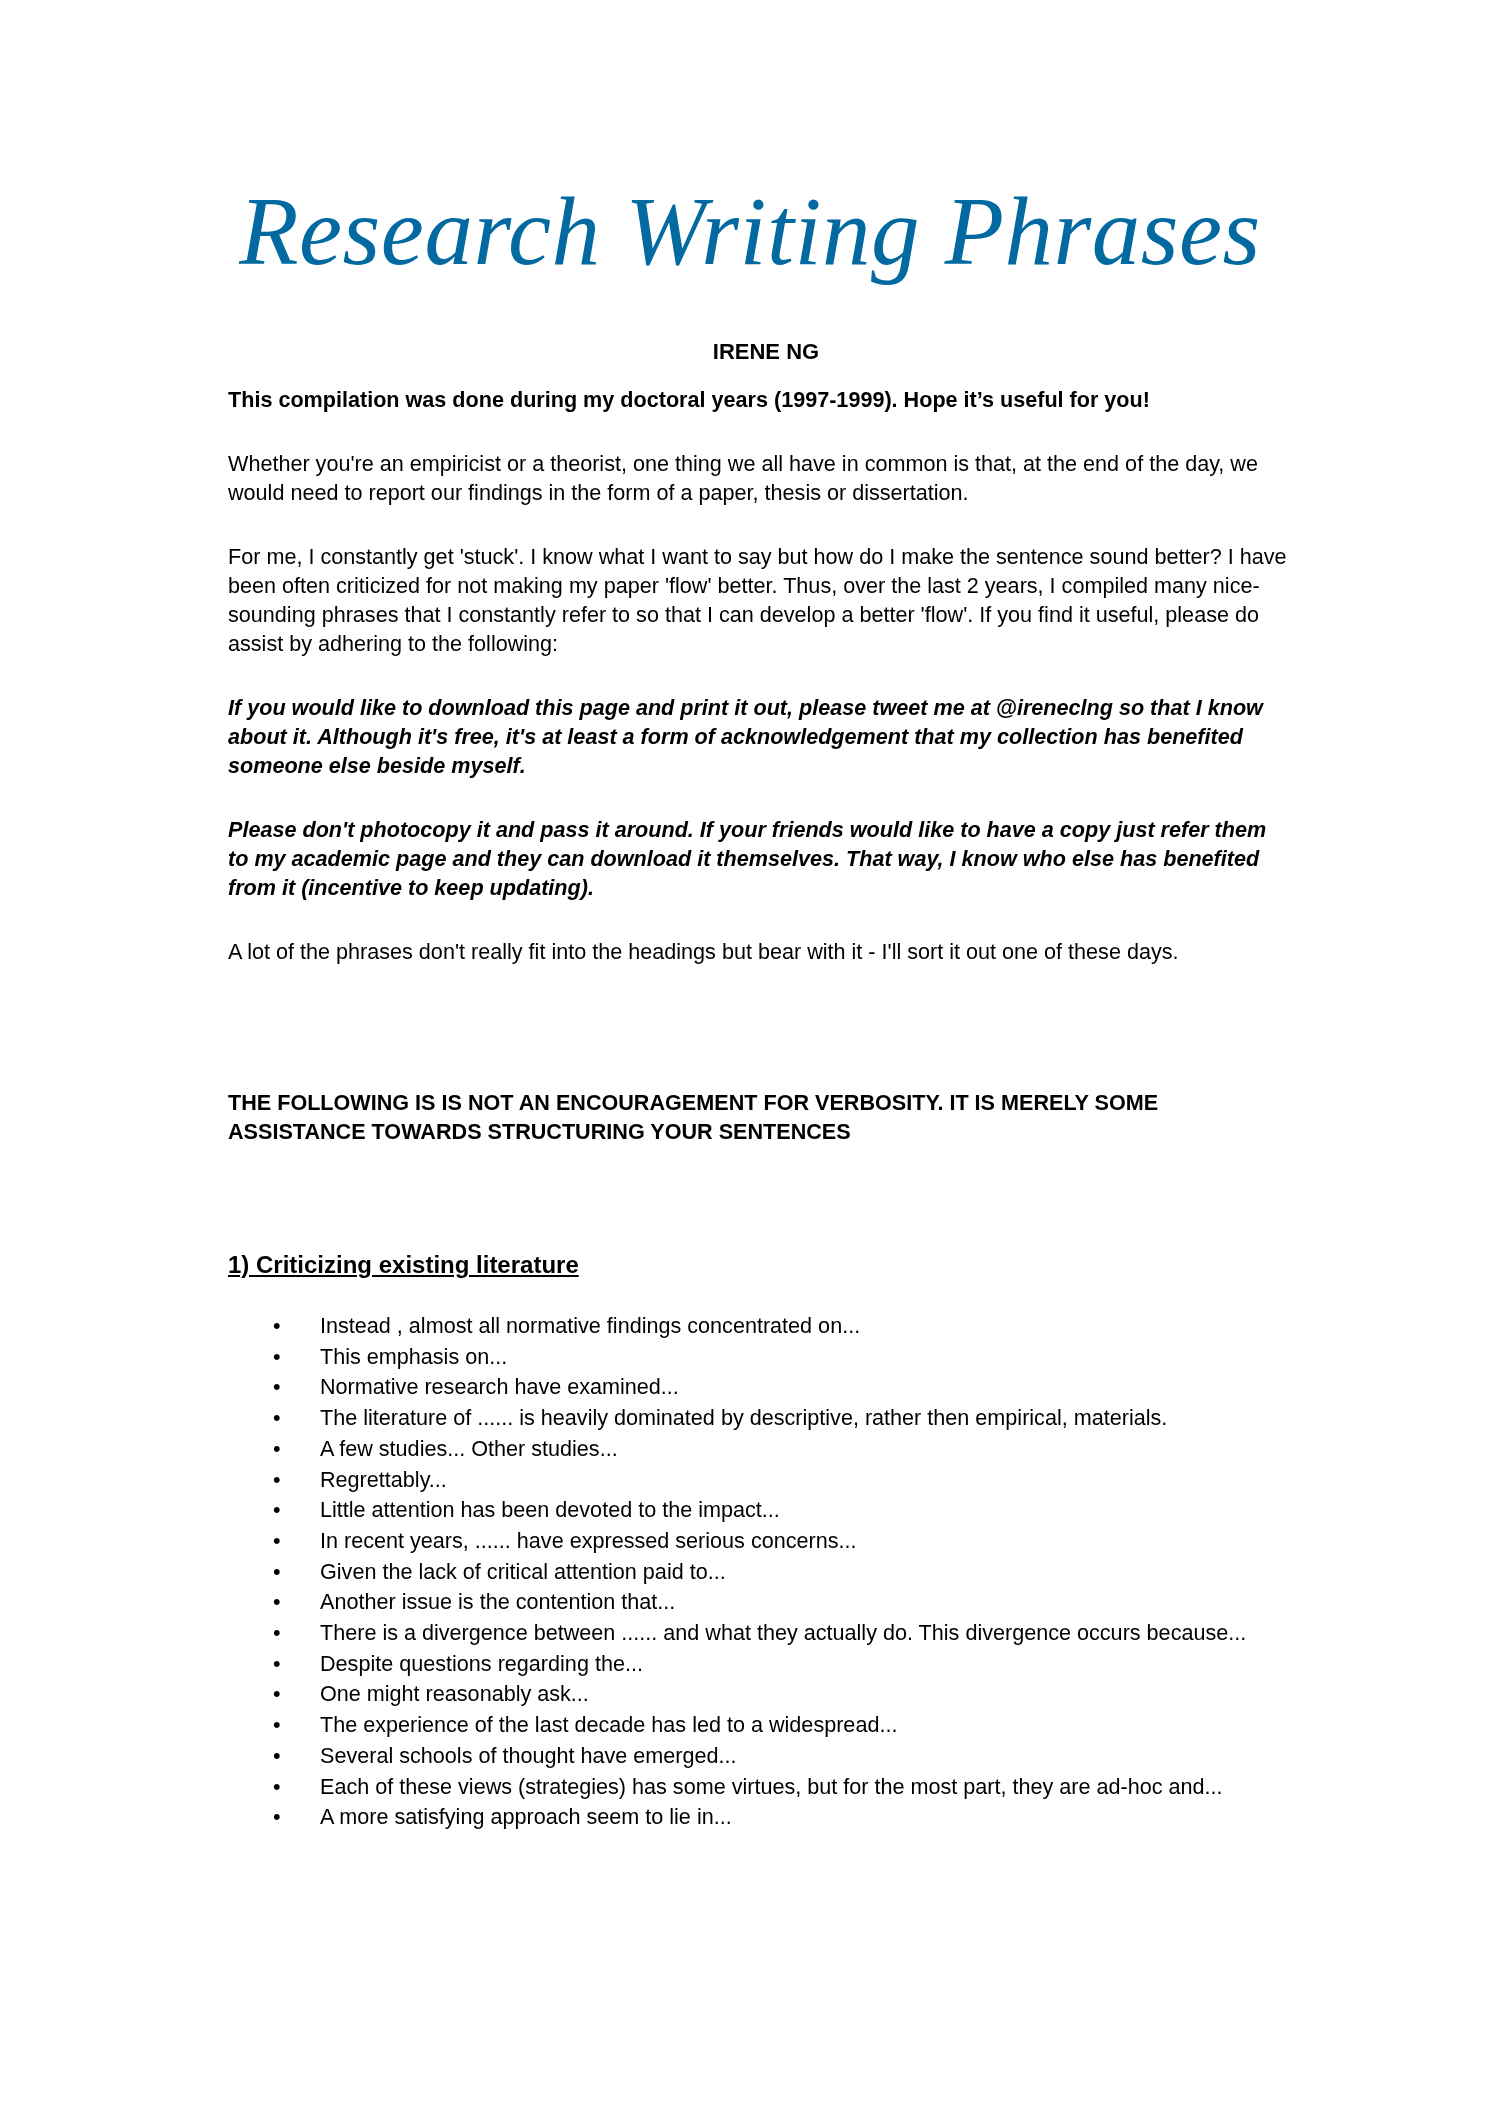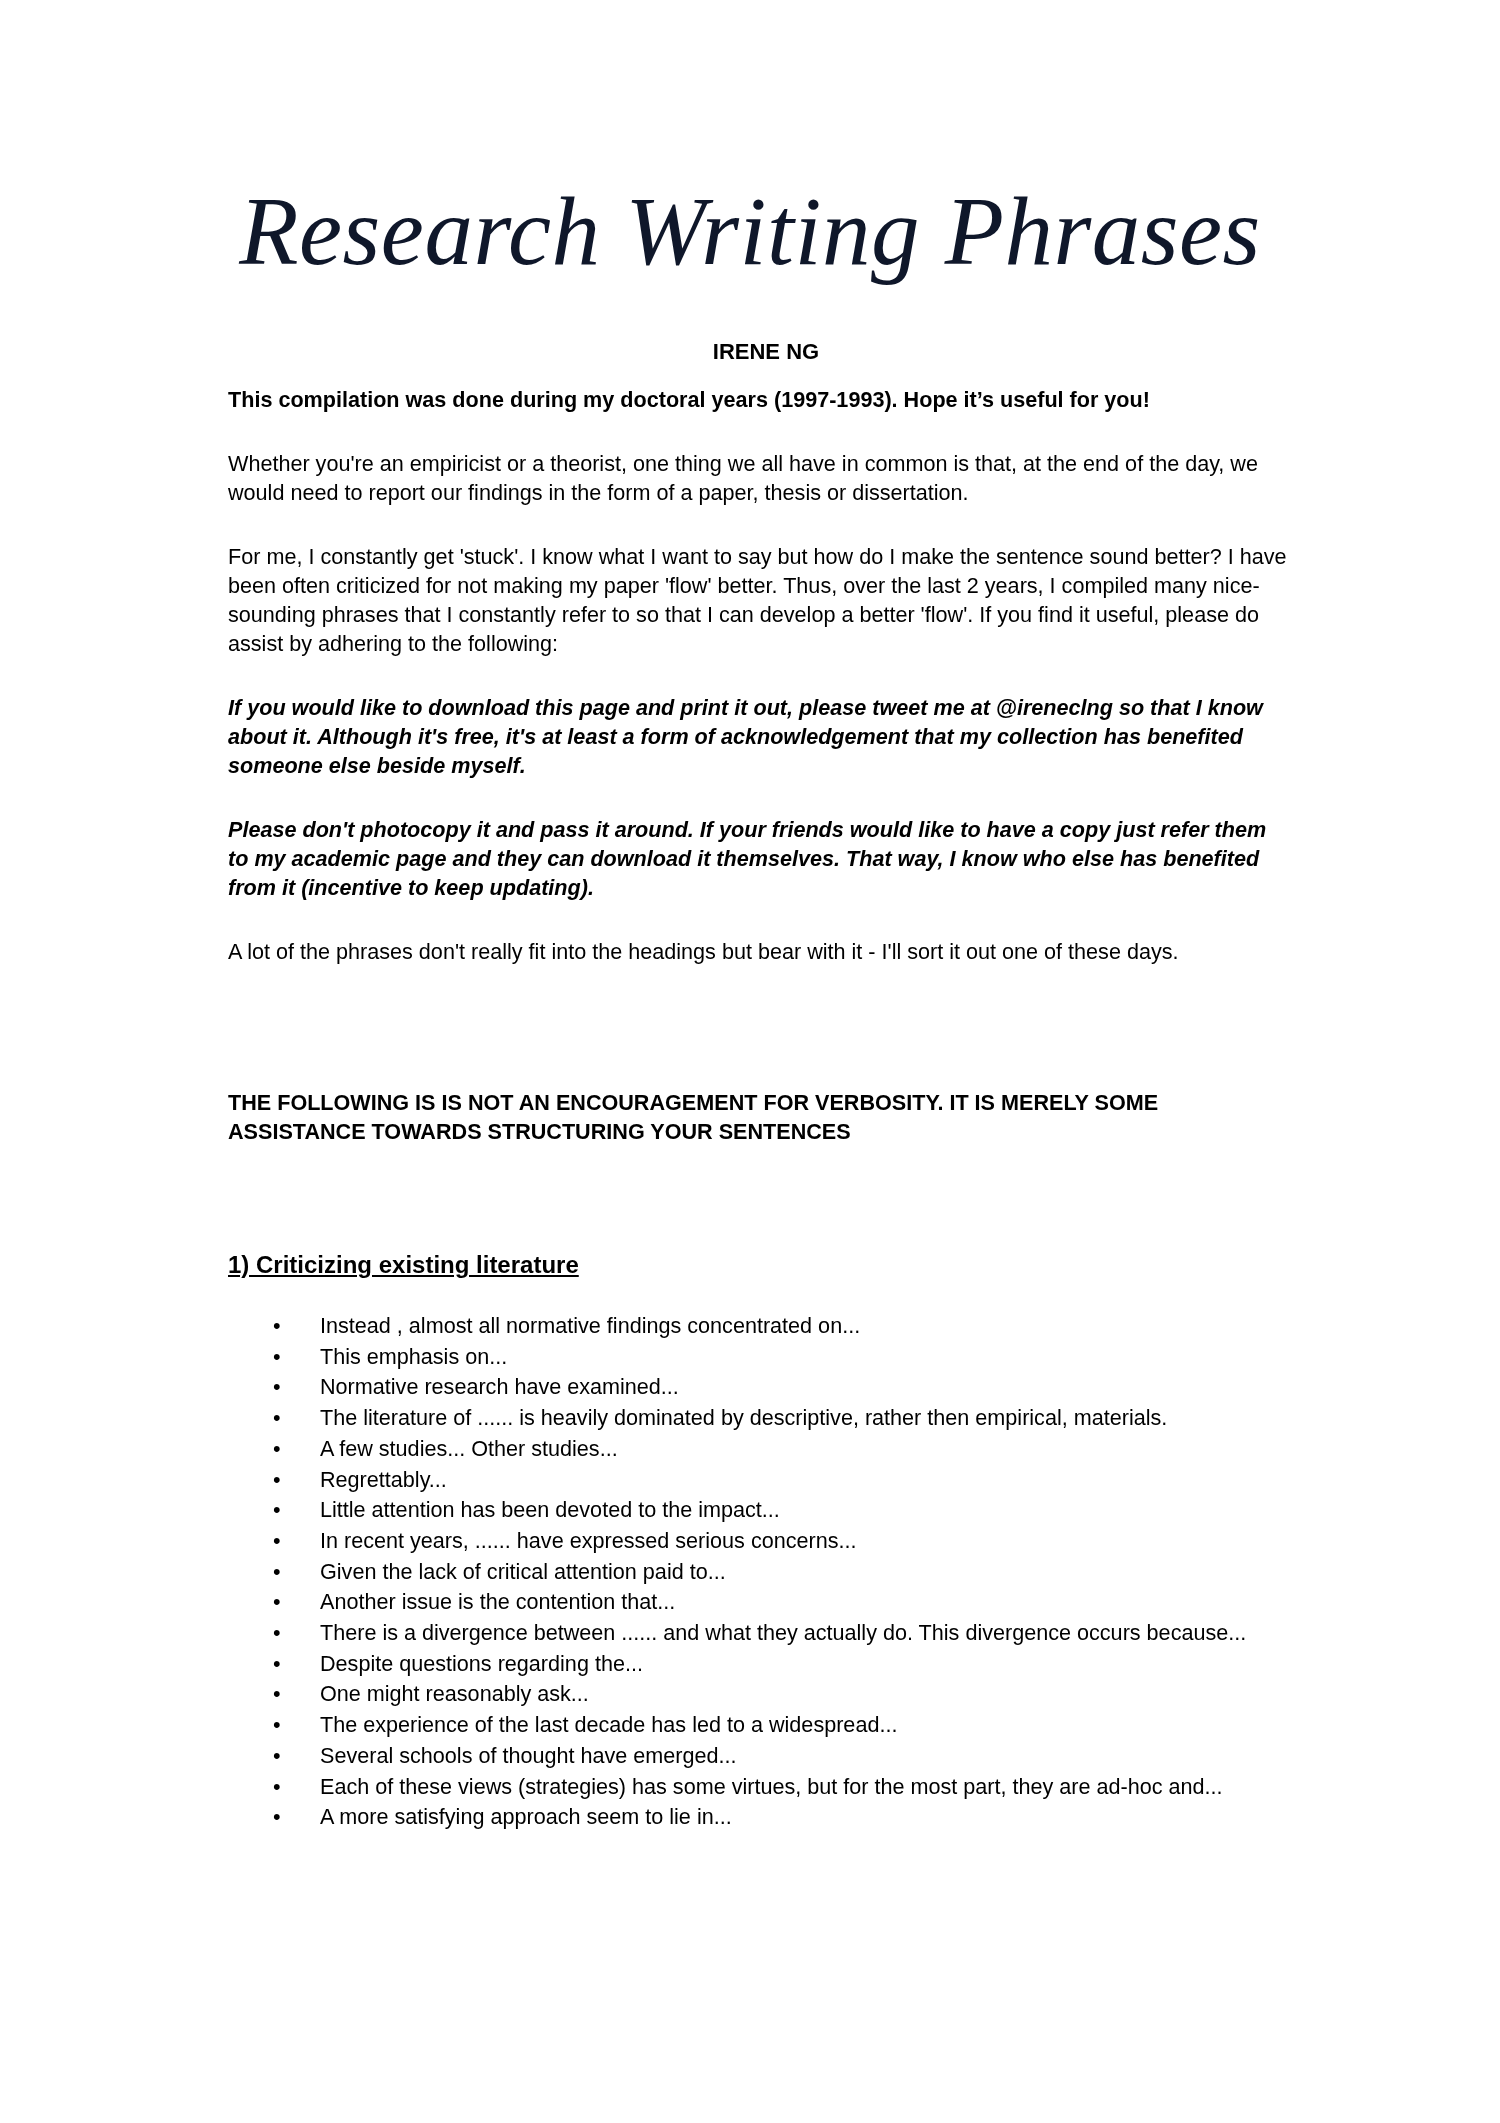--- a/index.html
+++ b/index.html
@@ -3,21 +3,21 @@
 <meta charset="utf-8">
 <style>
   html, body { margin: 0; padding: 0; background: #ffffff; }
   body { width: 1500px; height: 2123px; position: relative; overflow: hidden;
          font-family: "Liberation Sans", sans-serif; color: #000; }
   .page { position: absolute; left: 0; top: 0; width: 1500px; height: 2123px; }
   .title {
     position: absolute; left: 0; width: 1500px; top: 172px;
     text-align: center; font-family: "Liberation Serif", serif;
     font-style: italic; font-size: 97px; line-height: 120px;
-    color: #0f172a; margin: 0; font-weight: normal; letter-spacing: 0.5px;
+    color: #0369a1; margin: 0; font-weight: normal; letter-spacing: 0.5px;
   }
   .author {
     position: absolute; left: 0; width: 1500px; top: 321px;
     text-align: center; font-weight: bold; font-size: 22px; line-height: 29px; margin: 16px;
   }
   .body { position: absolute; left: 228px; width: 1060px; top: 385px; font-size: 21.6px; line-height: 29px; }
   .body p { margin: 0 0 35px 0; }
   .bold { font-weight: bold; }
   .bi { font-weight: bold; font-style: italic; }
   .notice {
@@ -36,21 +36,21 @@
   .phrase-list .bullet { position: absolute; left: 45px; top: 0; }
 </style>
 </head>
 <body>
 
 <div class="page">
   <h1 class="title">Research Writing Phrases</h1>
   <p class="author">IRENE NG</p>
 
   <div class="body">
-    <p class="bold">This compilation was done during my doctoral years (1997-1993). Hope it’s useful for you!</p>
+    <p class="bold">This compilation was done during my doctoral years (1997-1999). Hope it’s useful for you!</p>
     <p>Whether you're an empiricist or a theorist, one thing we all have in common is that, at the end of the day, we would need to report our findings in the form of a paper, thesis or dissertation.</p>
     <p>For me, I constantly get 'stuck'. I know what I want to say but how do I make the sentence sound better? I have been often criticized for not making my paper 'flow' better. Thus, over the last 2 years, I compiled many nice-sounding phrases that I constantly refer to so that I can develop a better 'flow'. If you find it useful, please do assist by adhering to the following:</p>
     <p class="bi">If you would like to download this page and print it out, please tweet me at @ireneclng so that I know about it. Although it's free, it's at least a form of acknowledgement that my collection has benefited someone else beside myself.</p>
     <p class="bi">Please don't photocopy it and pass it around. If your friends would like to have a copy just refer them to my academic page and they can download it themselves. That way, I know who else has benefited from it (incentive to keep updating).</p>
     <p>A lot of the phrases don't really fit into the headings but bear with it - I'll sort it out one of these days.</p>
   </div>
 
   <p class="notice">THE FOLLOWING IS IS NOT AN ENCOURAGEMENT FOR VERBOSITY. IT IS MERELY SOME ASSISTANCE TOWARDS STRUCTURING YOUR SENTENCES</p>
 
   <h2 class="section-heading">1) Criticizing existing literature</h2>

